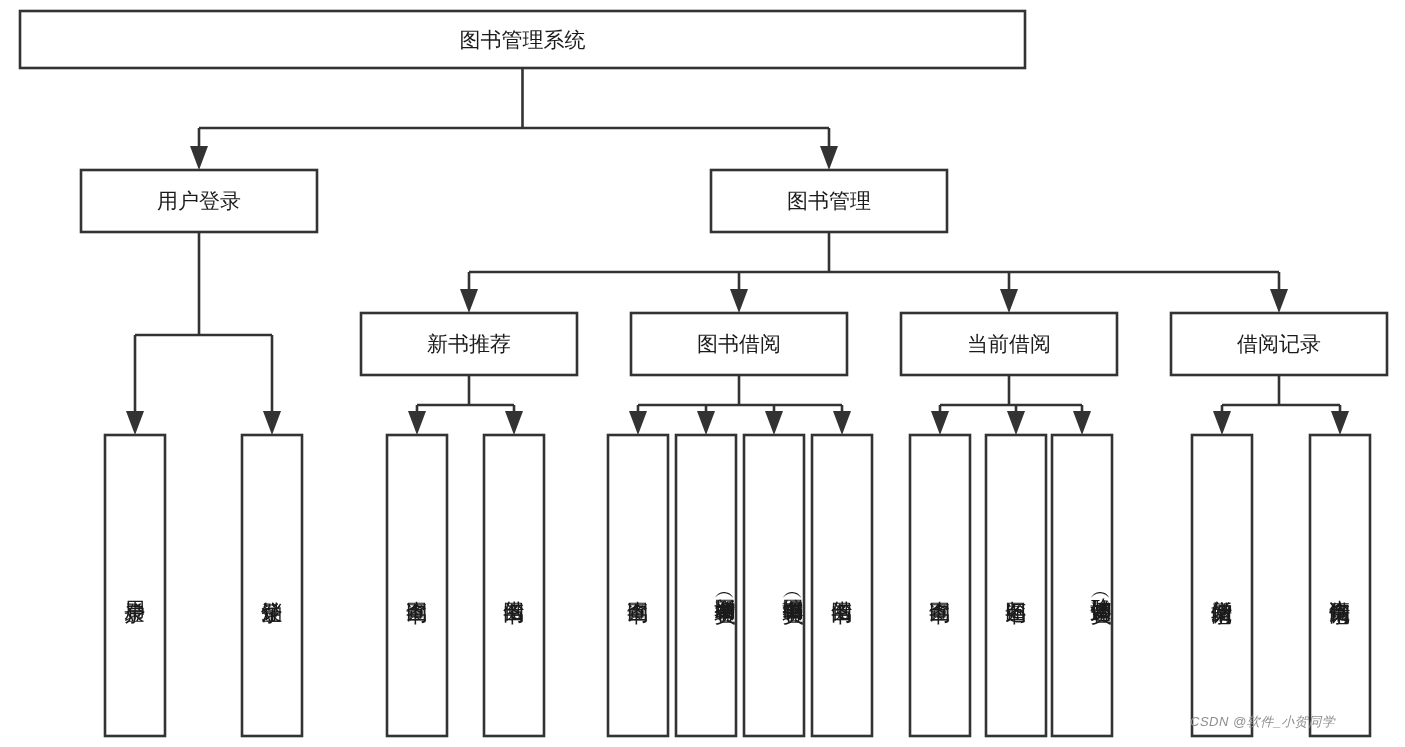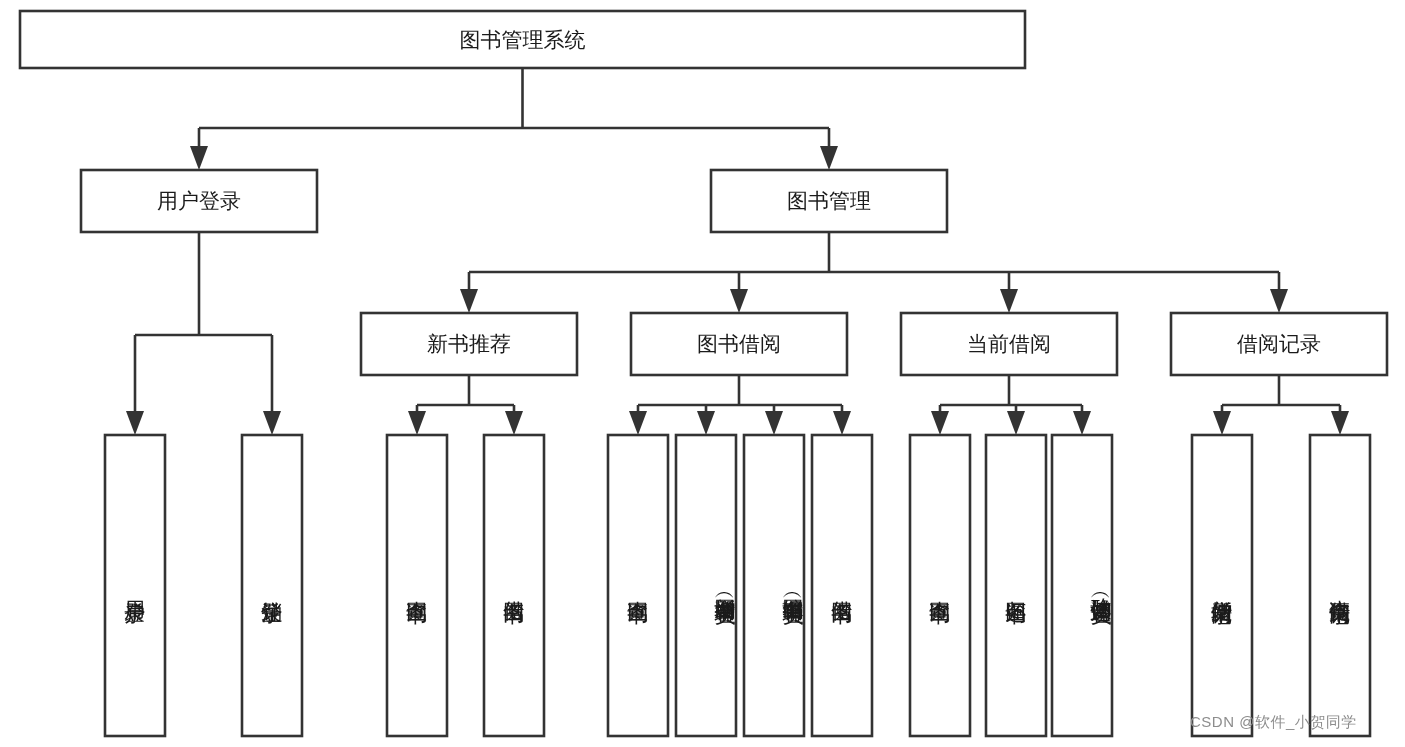--- a/index.html
+++ b/index.html
@@ -62,24 +62,25 @@
     display: flex;
     align-items: center;
     justify-content: center;
     pointer-events: none;
   }
   .watermark {
     position: absolute;
     left: 1190px;
     top: 713px;
     font-family: "Liberation Sans", "DejaVu Sans", sans-serif;
-    font-size: 15px;
+    font-size: 13px;
     color: #8d8d8d;
     white-space: nowrap;
     letter-spacing: 0.5px;
+    font-style: italic;
   }
 </style>
 </head>
 <body>
 
 <div id="diagram-root">
 
   <svg class="flow-canvas" viewBox="0 0 1405 747">
 
     <g>

